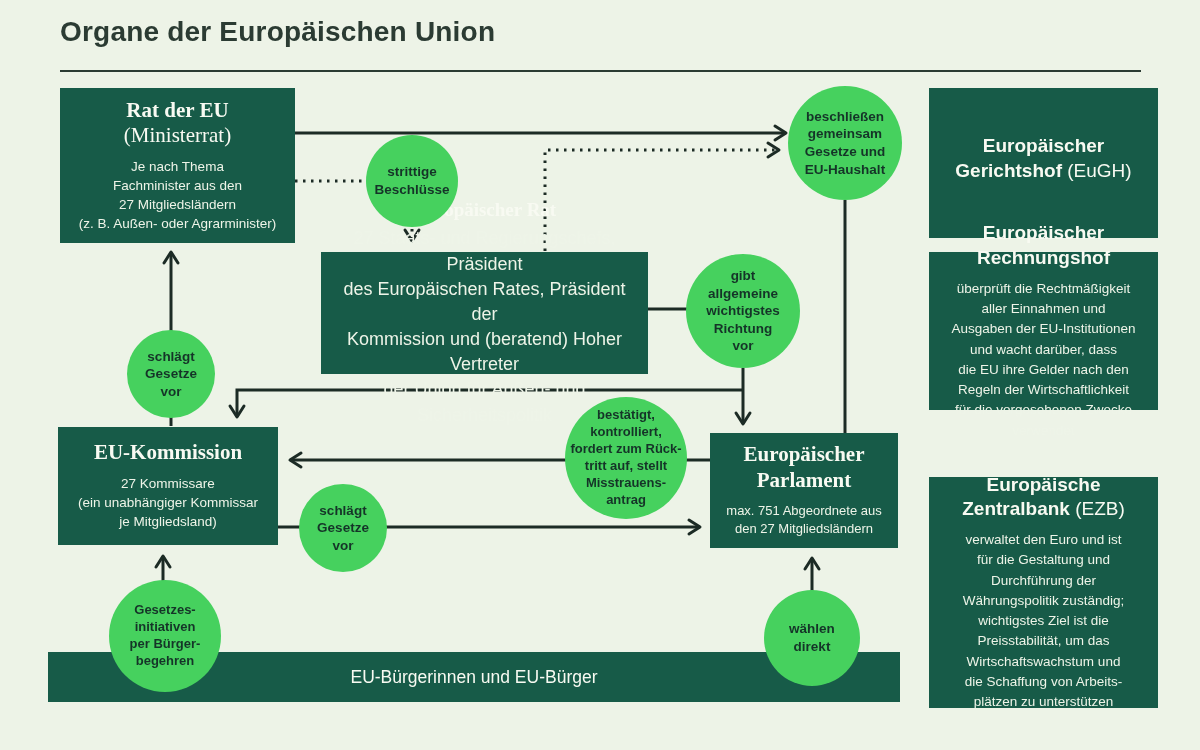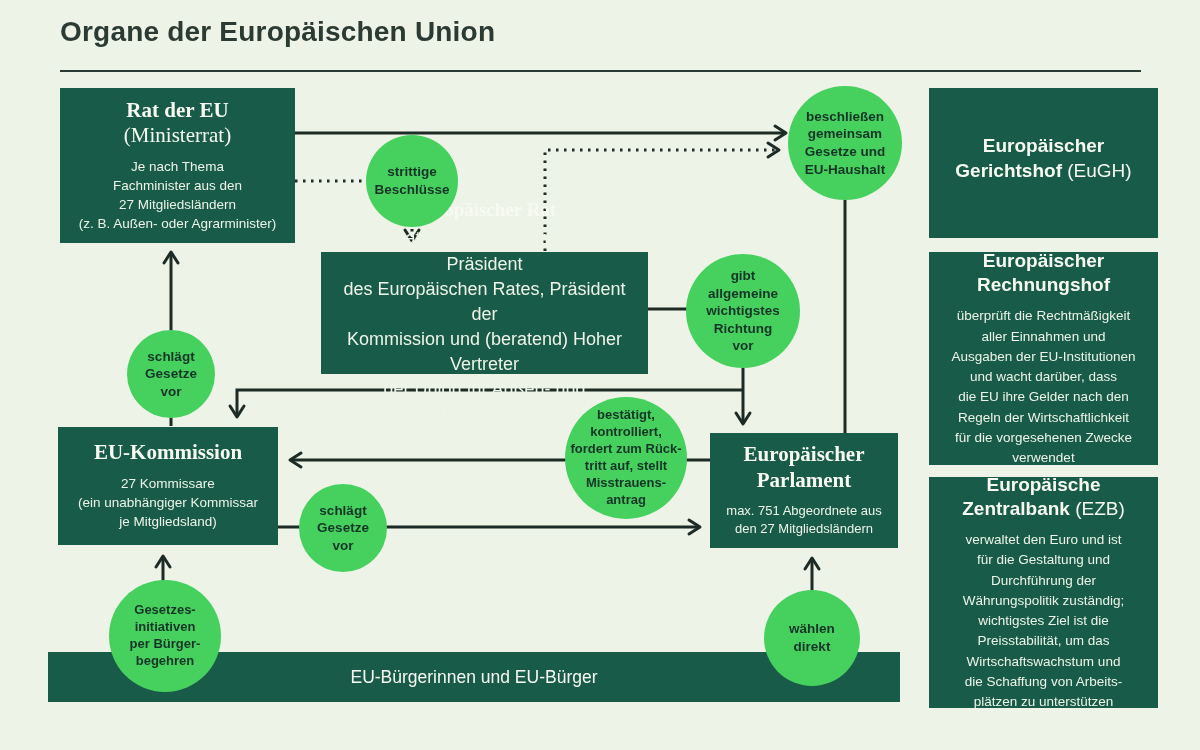--- a/index.html
+++ b/index.html
@@ -36,21 +36,21 @@
   .bub-richtung{left:686px;top:254px;width:114px;height:114px;}
   .bub-schlaegt1{left:127px;top:330px;width:88px;height:88px;}
   .bub-bestaetigt{left:565px;top:397px;width:122px;height:122px;font-size:13px;}
   .bub-schlaegt2{left:299px;top:484px;width:88px;height:88px;}
   .bub-initiative{left:109px;top:580px;width:112px;height:112px;font-size:13px;}
   .bub-waehlen{left:764px;top:590px;width:96px;height:96px;}
   .side{position:absolute;left:929px;width:229px;z-index:2;background:#175b48;color:#eef4e8;
         display:flex;flex-direction:column;align-items:center;justify-content:center;
         text-align:center;box-sizing:border-box;padding:12px 12px;}
   .side-eugh{top:88px;height:150px;}
-  .side-rechnung{top:252px;height:213px;}
+  .side-rechnung{top:252px;height:158px;}
   .side-ezb{top:477px;height:231px;}
   .side-title{margin:0 0 9px 0;font-size:19px;line-height:1.28;font-weight:700;color:#f8faf2;}
   .side-title .t-paren{font-weight:400;}
   .side-body{margin:0;font-size:13.5px;line-height:1.5;white-space:pre-line;}
 </style>
 </head>
 <body>
 
 <div class="canvas">
 

